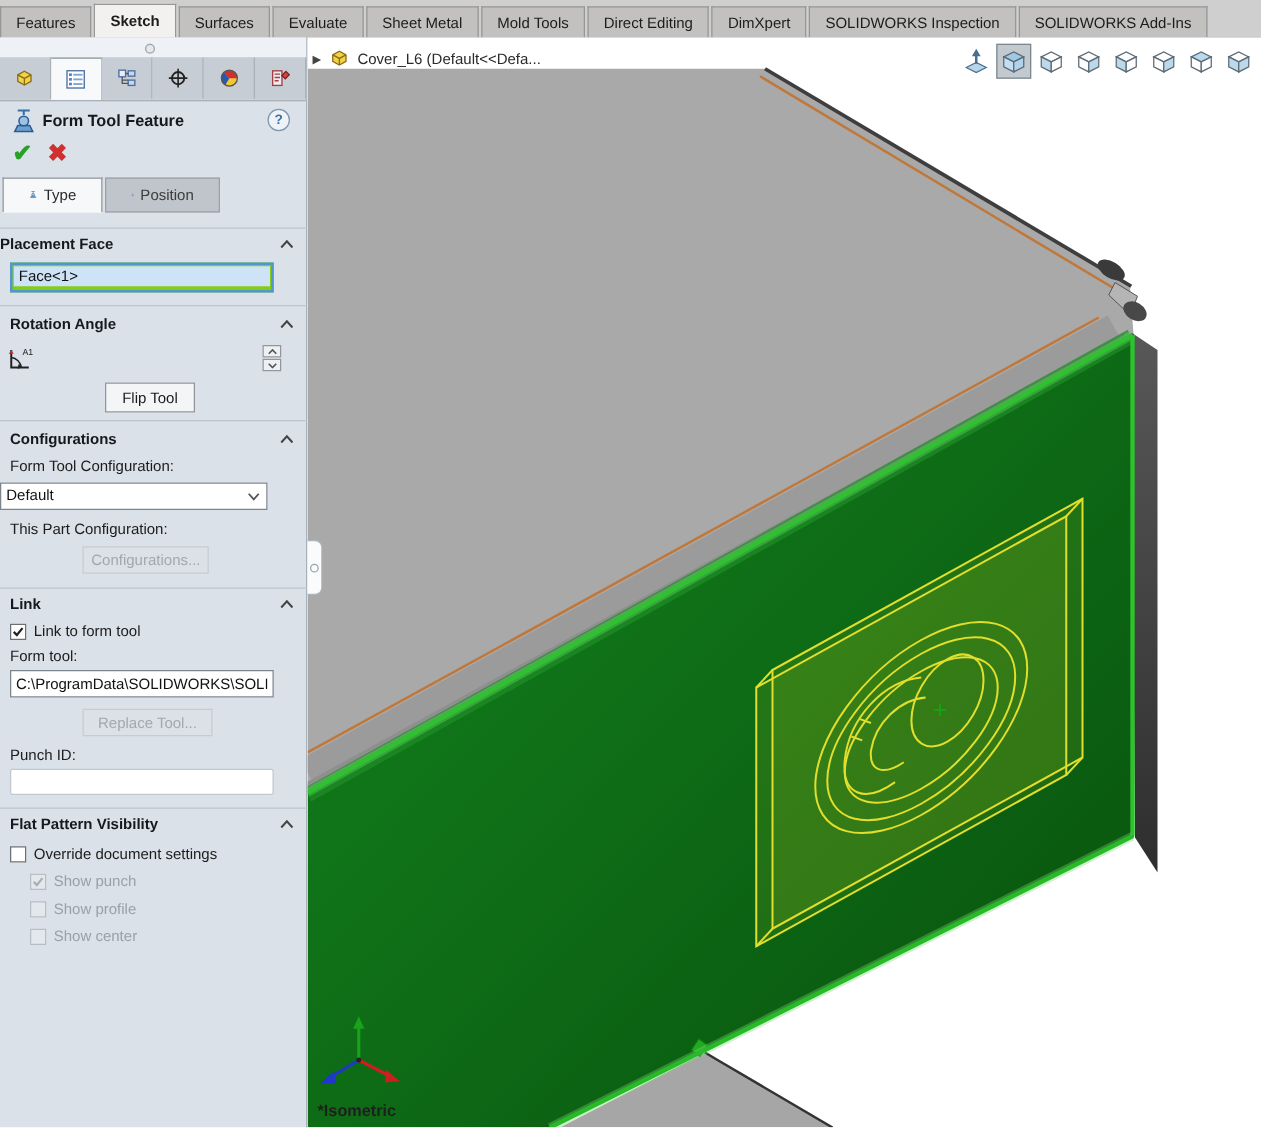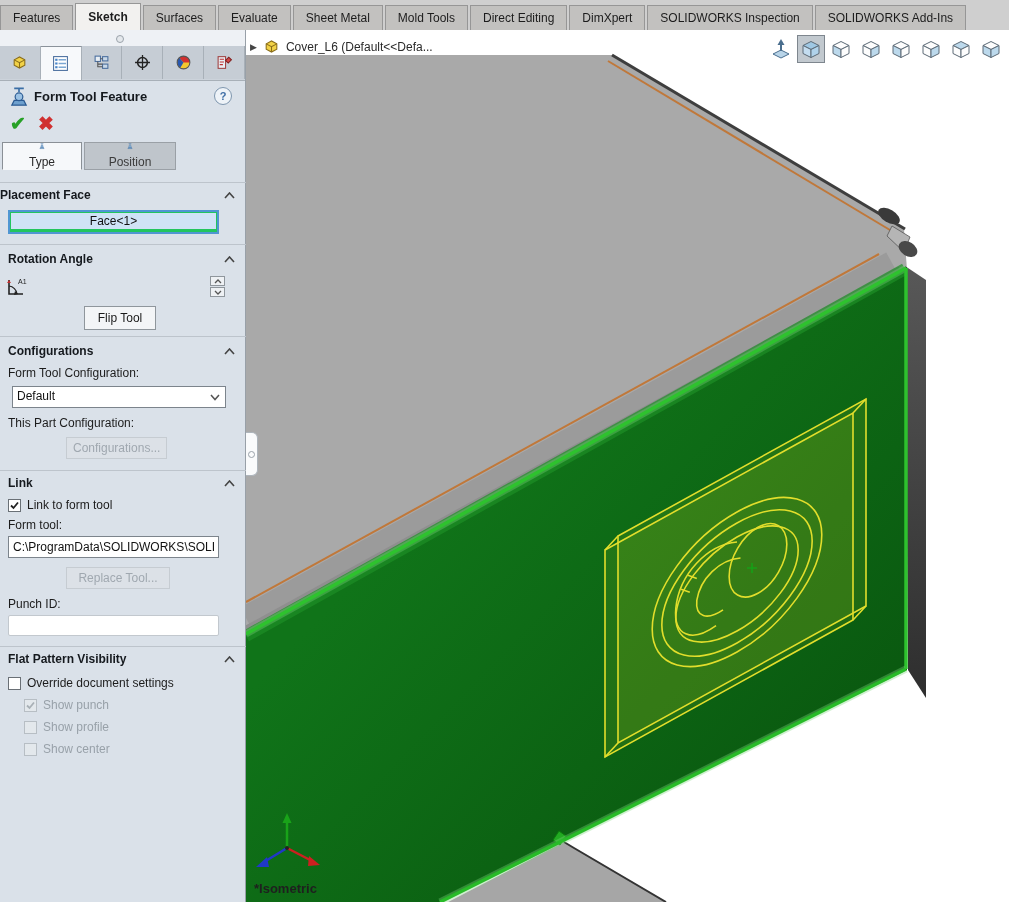--- a/index.html
+++ b/index.html
@@ -24,30 +24,30 @@
   .mtabs{position:absolute;left:0;top:16px;width:245px;height:34px;background:#ccd3db;border-bottom:1px solid #a8b0b8;display:flex;}
   .mtab{width:40px;height:33px;border-right:1px solid #a8b0b8;display:flex;align-items:center;justify-content:center;background:#c6cdd5;}
   .mtab.active{background:#f7f9fb;border-top:1px solid #8a929a;}
   .pmheader{position:absolute;left:0;top:52px;width:246px;height:30px;}
   .pmtitle{position:absolute;left:34px;top:7px;font-size:13px;font-weight:bold;color:#15191e;}
   .help{position:absolute;right:14px;top:5px;width:16px;height:16px;border:1px solid #7e96ae;border-radius:50%;
         color:#3e6ea6;font-size:11px;font-weight:bold;text-align:center;line-height:16px;background:#eef3f8;}
   .okx{font-size:19px;font-weight:bold;line-height:20px;}
   .ok{color:#27a127;} .cancel{color:#d03030;}
   .pmtab{position:absolute;height:28px;box-sizing:border-box;display:flex;align-items:center;gap:5px;
-         padding:0 20px;font-size:12px;color:#2a2a2a;flex-direction:column;}
+         padding:0 20px;font-size:12px;color:#2a2a2a;}
   .pmtab.active{background:#f6f8fa;border:1px solid #8a9096;border-bottom:1px solid #f6f8fa;}
   .pmtab.inactive{background:#bfc5cb;border:1px solid #9aa0a6;color:#3c3c3c;}
   .hr{position:absolute;left:0;width:246px;height:1px;background:#bdc4cc;}
   .sech{position:absolute;font-size:12px;font-weight:bold;color:#15191e;}
   .chev{position:absolute;width:11px;height:7px;}
   .lbl{position:absolute;font-size:12px;color:#1c1c1c;}
   .inp{position:absolute;background:#fff;border:1px solid #7c848c;box-sizing:border-box;
        font-size:12px;color:#111;padding:2px 4px;font-family:"Liberation Sans",sans-serif;}
-  .listbox{position:absolute;background:#22c55e;border:2px solid #4f96d2;box-sizing:border-box;text-align:center;}
+  .listbox{position:absolute;background:#84cc16;border:2px solid #4f96d2;box-sizing:border-box;}
   .listrow{margin:1px;background:#cfe3f6;font-size:12px;color:#111;padding:1px 4px;}
   .btn{position:absolute;background:#f3f5f7;border:1px solid #8f969c;box-sizing:border-box;
        font-size:12px;color:#1a1a1a;text-align:center;}
   .btn.dis{background:#dce1e7;border-color:#c6ccd2;color:#a0a8b0;}
   .select{position:absolute;background:#fff;border:1px solid #7c848c;box-sizing:border-box;
           font-size:12px;color:#111;padding:2px 4px;}
   .select .sarrow{position:absolute;right:5px;top:7px;}
   .spin{position:absolute;width:15px;height:22px;}
   .spin div{width:15px;height:10px;background:#eef1f4;border:1px solid #8f969c;box-sizing:border-box;
             display:flex;align-items:center;justify-content:center;}
@@ -210,21 +210,21 @@
   </div>
   <button class="btn" style="left:84px;top:276px;width:72px;height:24px">Flip Tool</button>
 
   <div class="hr" style="top:306px"></div>
 
   <span class="sech" style="left:8px;top:314px">Configurations</span>
   <svg class="chev" style="left:224px;top:318px" viewBox="0 0 11 7">
       <polyline points="1,6 5.5,1 10,6" fill="none" stroke="#444" stroke-width="1.6"></polyline>
     </svg>
   <span class="lbl" style="left:8px;top:336px">Form Tool Configuration:</span>
-  <div class="select" style="left:12px;top:356px;width:214px;height:22px">
+  <div class="select" style="left:0;top:356px;width:214px;height:22px">
     <span>Default</span>
     <svg class="sarrow" width="10" height="7" viewBox="0 0 10 7">
         <polyline points="1,1 5,5.5 9,1" fill="none" stroke="#555" stroke-width="1.5"></polyline>
       </svg>
   </div>
   <span class="lbl" style="left:8px;top:386px">This Part Configuration:</span>
   <button class="btn dis" style="left:66px;top:407px;width:101px;height:22px">Configurations...</button>
 
   <div class="hr" style="top:440px"></div>
 

